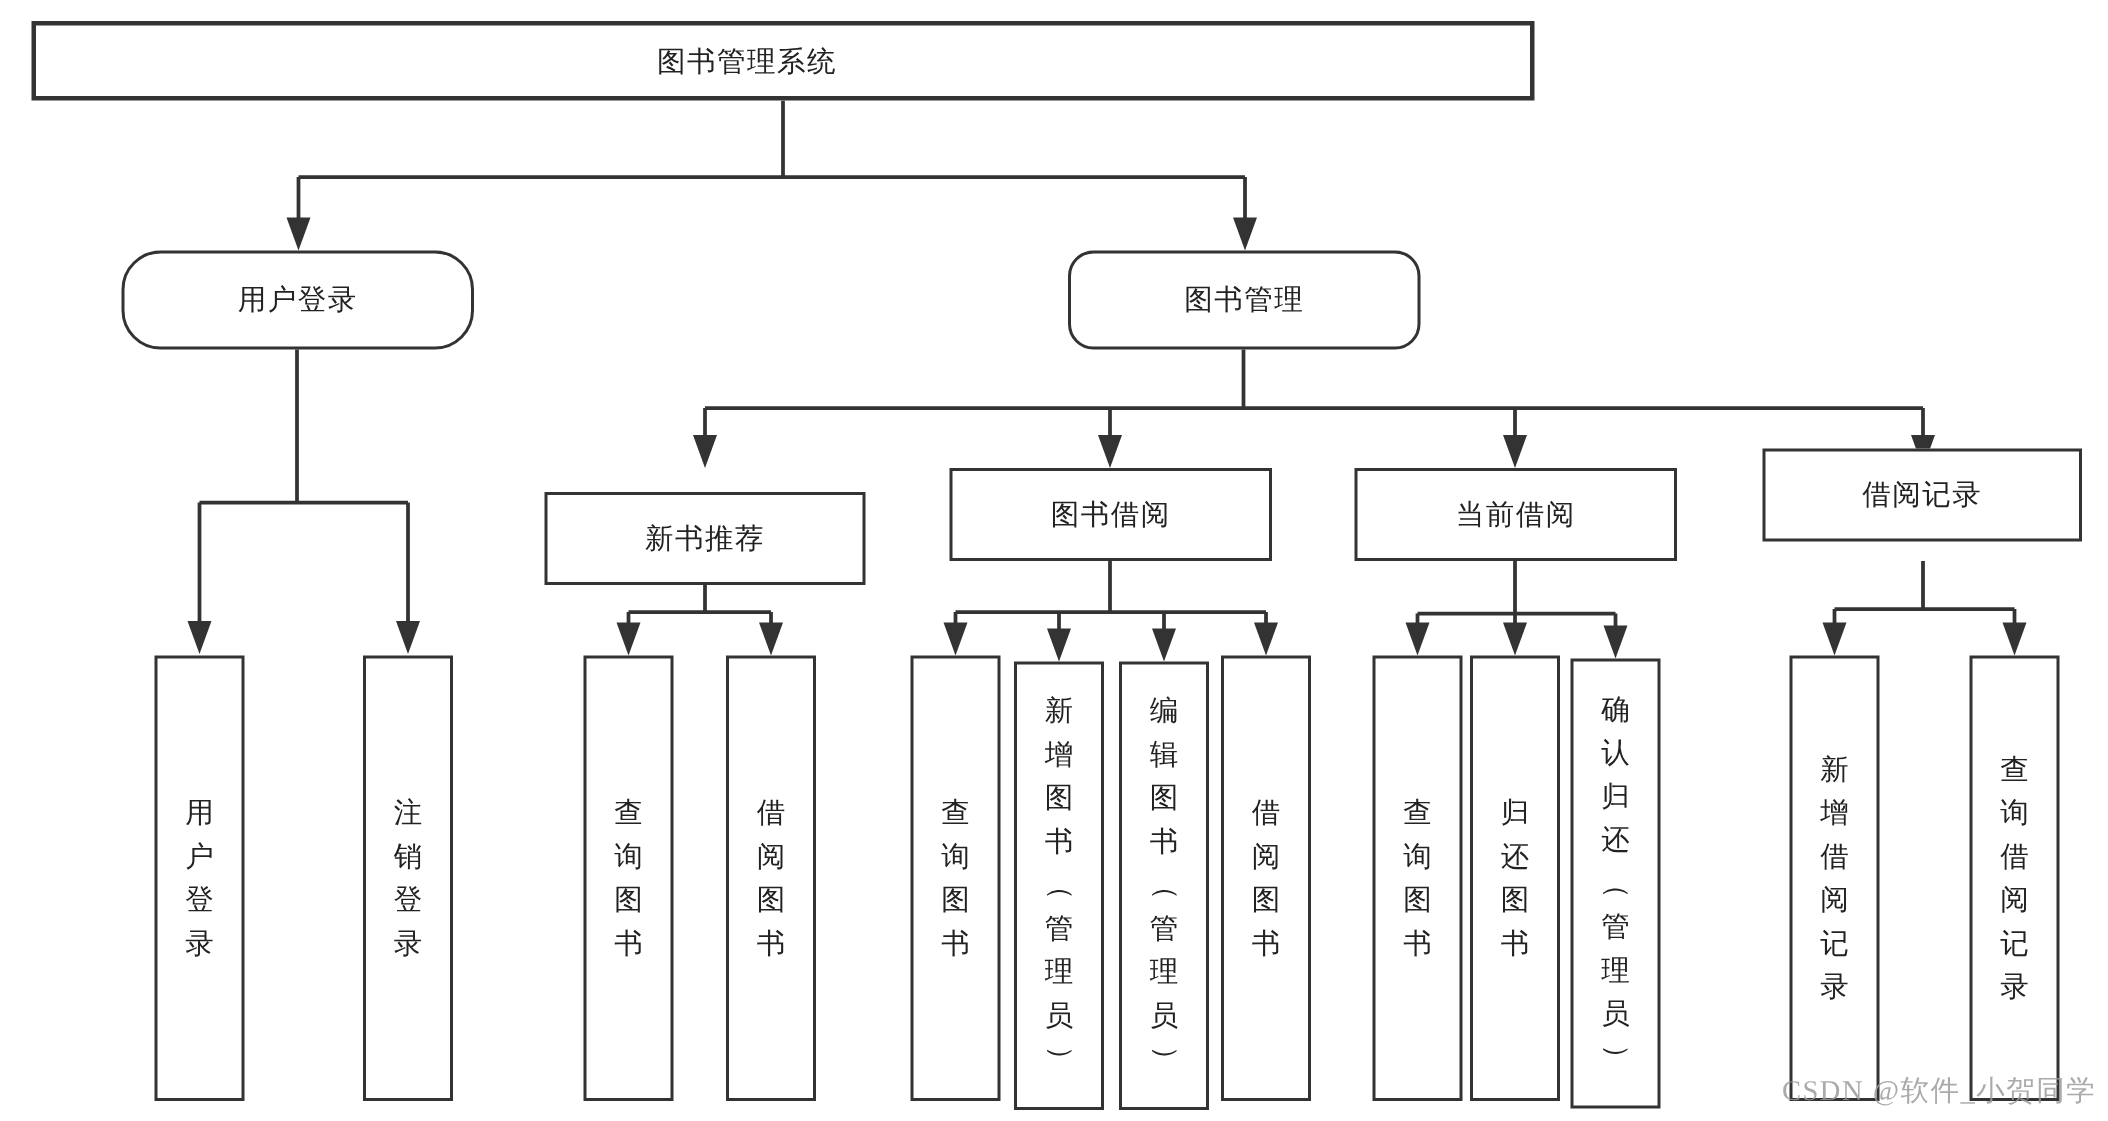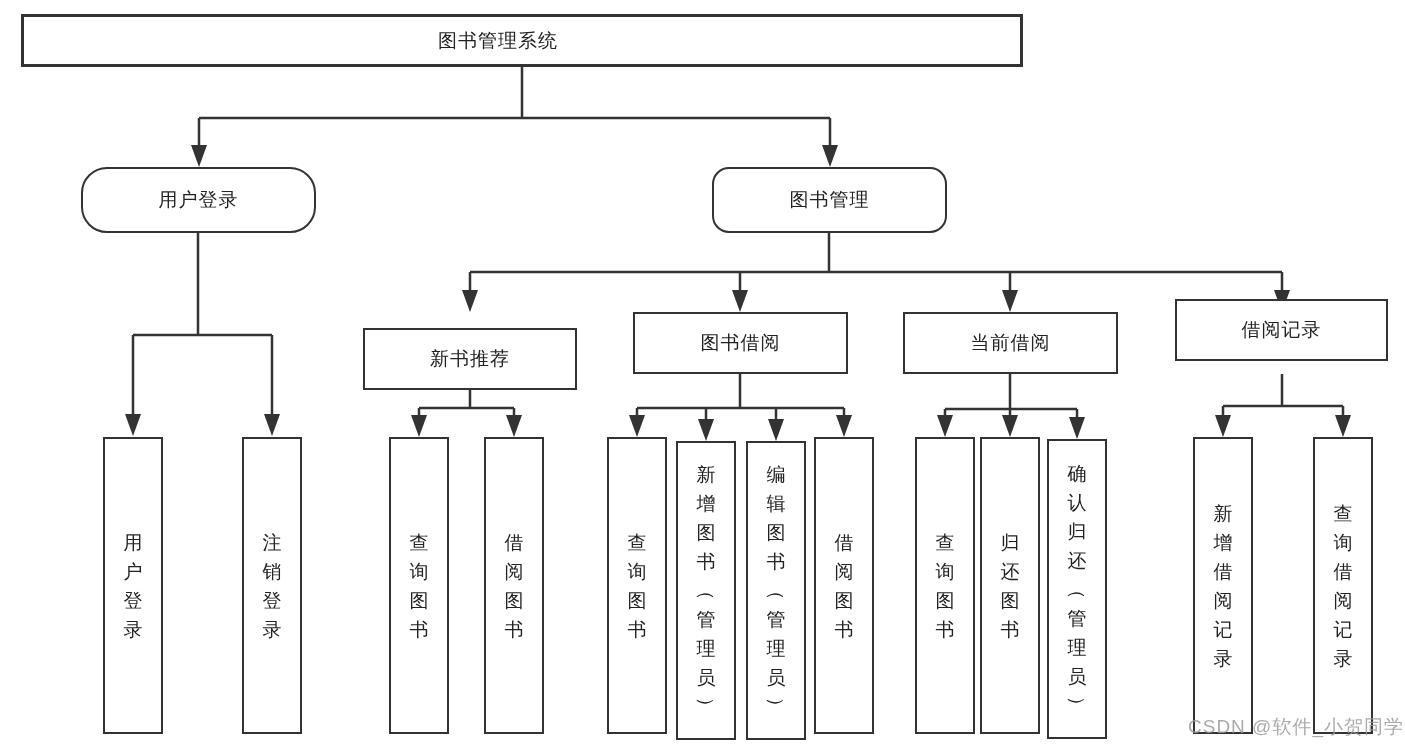--- a/index.html
+++ b/index.html
@@ -8,21 +8,21 @@
   #wires{position:absolute;left:0;top:0;width:1405px;height:747px;}
   .node{position:absolute;box-sizing:border-box;background:#ffffff;border:2.5px solid #333333;
         display:flex;align-items:center;justify-content:center;color:#222222;}
   .node.root{border-width:3px;}
   .hlabel{font-size:19px;letter-spacing:1px;white-space:nowrap;}
   .root .hlabel{transform:translateX(-24px);}
   .leaf{flex-direction:column;}
   .vchar{display:block;font-size:19px;line-height:29px;text-align:center;}
   .vchar.rot{transform:rotate(90deg);}
   #watermark{position:absolute;left:1188px;top:714px;font-size:19px;letter-spacing:1px;
-             color:rgba(155,155,155,0.85);white-space:nowrap;}
+             color:rgba(155,155,155,0.85);white-space:nowrap;font-family:Liberation Serif, serif;}
 </style>
 </head>
 <body>
 
 <div id="stage">
 
   <svg id="wires" viewBox="0 0 1405 747" xmlns="http://www.w3.org/2000/svg">
     <g stroke="#333333" stroke-width="2.5" fill="none">
 
       <path d="M522 67 V118 M199 118 H830 M199 118 V147 M830 118 V147"></path>

